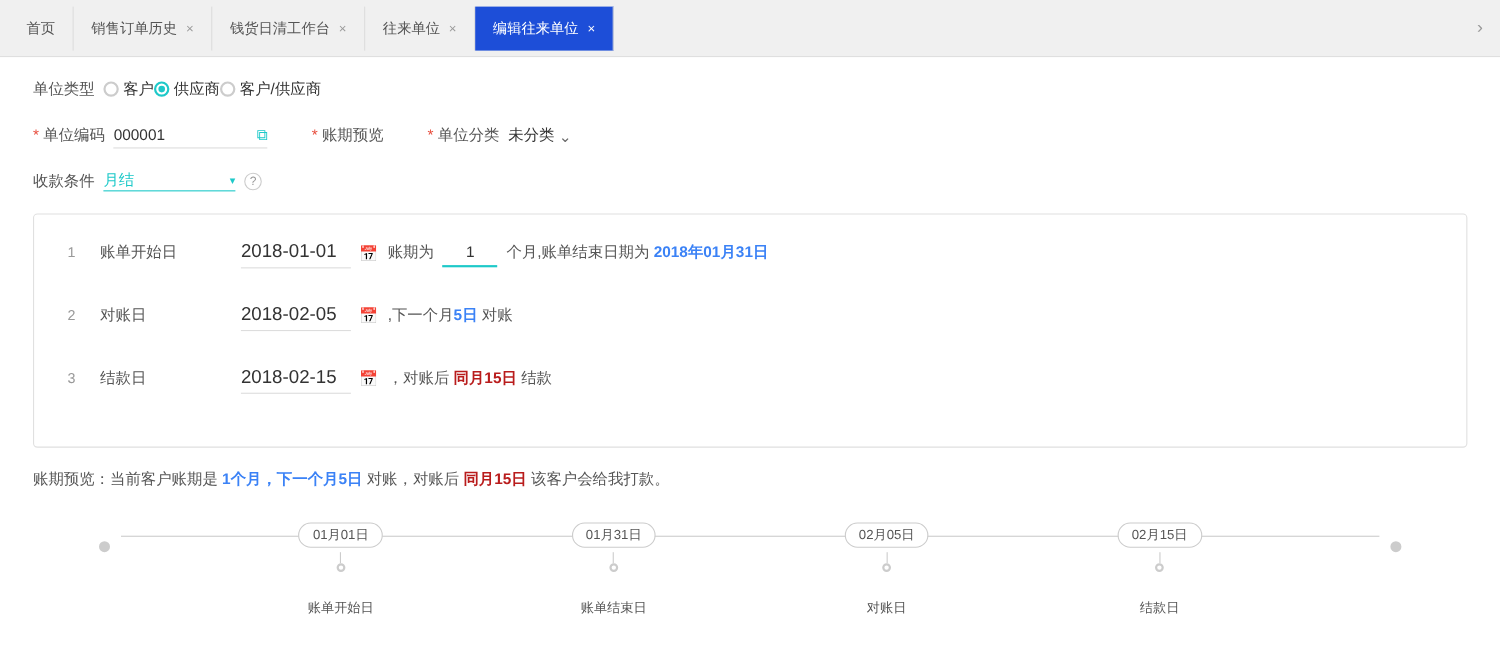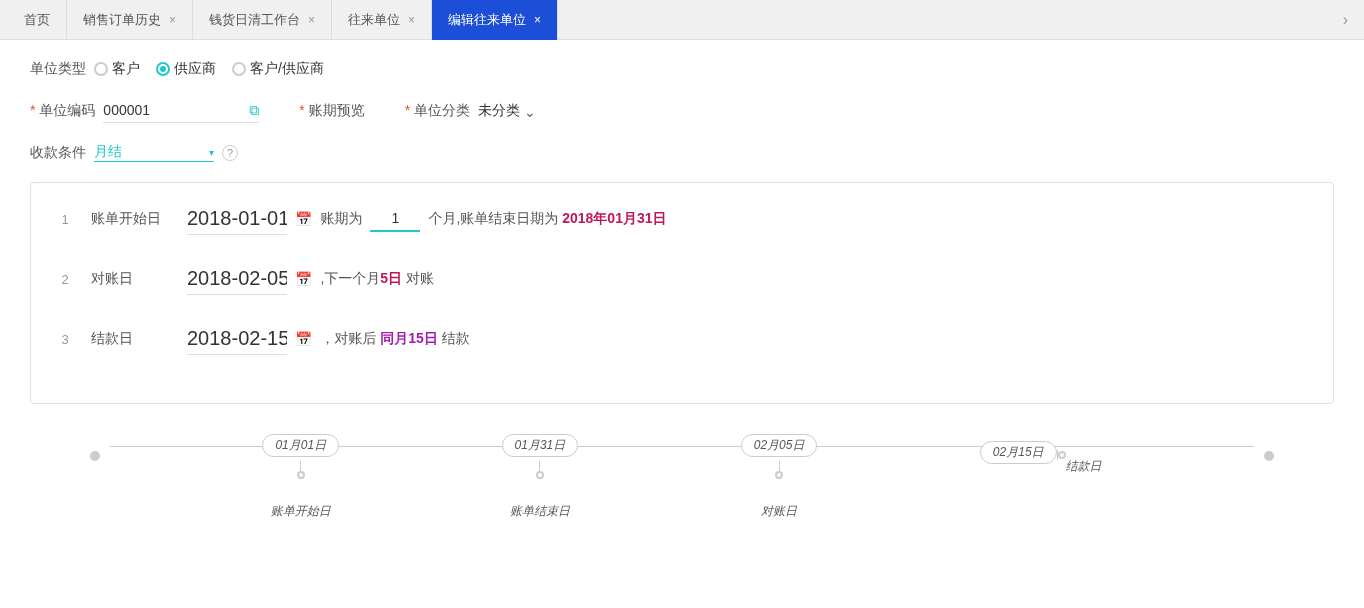--- a/index.html
+++ b/index.html
@@ -4,21 +4,21 @@
   <style>
     * { box-sizing: border-box; margin: 0; padding: 0; }
     body { font-family: 'Microsoft YaHei', Arial, sans-serif; font-size: 14px; color: #333; background: #f5f5f5; }
 
     
     .tab-bar {
       display: flex;
       align-items: center;
       background: #f0f0f0;
       border-bottom: 1px solid #ddd;
-      height: 40px;
+      height: 52px;
       padding: 0 8px;
     }
     .tab {
       display: flex;
       align-items: center;
       padding: 0 16px;
       height: 40px;
       cursor: pointer;
       font-size: 13px;
       color: #555;
@@ -69,21 +69,20 @@
     }
     .required::before {
       content: '* ';
       color: #e74c3c;
     }
 
     
     .radio-group {
       display: flex;
       align-items: center;
-      gap: 16px;
     }
     .radio-item {
       display: flex;
       align-items: center;
       gap: 4px;
       cursor: pointer;
     }
     .radio-circle {
       width: 14px;
       height: 14px;
@@ -114,21 +113,21 @@
       color: #333;
       background: transparent;
       width: 150px;
     }
     .text-input.wide { width: 220px; }
 
     .input-wrapper {
       display: flex;
       align-items: center;
       border-bottom: 1px solid #ddd;
-      gap: 16px;
+      gap: 0;
     }
     .input-wrapper input {
       border: none;
       outline: none;
       padding: 4px 0;
       font-size: 14px;
       color: #333;
       background: transparent;
       width: 130px;
     }
@@ -216,36 +215,37 @@
     .step-input-group {
       display: flex;
       align-items: center;
       gap: 8px;
     }
     .date-input {
       border: none;
       border-bottom: 1px solid #ddd;
       outline: none;
       padding: 4px 0;
-      font-size: 20px;
+      font-size: 17px;
       color: #333;
       background: transparent;
       width: 100px;
+      margin-left: 32px;
     }
     .cal-icon {
       color: #1ec9c9;
       font-size: 14px;
       cursor: pointer;
     }
     .step-desc {
       color: #555;
       font-size: 14px;
     }
-    .orange-text { color: #be185d; font-weight: bold; }
-    .teal-text { color: #a21caf; font-weight: bold; }
+    .orange-text { color: #3b82f6; font-weight: bold; }
+    .teal-text { color: #b91c1c; font-weight: bold; }
 
     .month-input {
       border: none;
       border-bottom: 2px solid #1ec9c9;
       outline: none;
       padding: 4px 0;
       font-size: 14px;
       color: #333;
       background: transparent;
       width: 50px;
@@ -381,22 +381,25 @@
       <div class="step-num">3</div>
       <div class="step-label">结款日</div>
       <div class="step-input-group">
         <input type="text" class="date-input" value="2018-02-15" style="">
         <span class="cal-icon">📅</span>
         <span class="step-desc">，对账后 <span class="teal-text">同月15日</span> 结款</span>
       </div>
     </div>
   </div>
 
-
-  <div style="position:relative; padding: 10px 60px 0; font-style: italic;">
+  <div class="preview-text">
+    <span>账期预览：当前客户账期是 </span><span class="orange-text">1个月，</span><span class="orange-text">下一个月5日</span><span> 对账，对账后 </span><span class="teal-text">同月15日</span><span> 该客户会给我打款。</span>
+  </div>
+
+  <div style="position:relative; padding: 10px 60px 0;">
 
     <div style="position:absolute; top:22px; left:80px; right:80px; height:1px; background:#ccc; z-index:0;"></div>
 
     <div style="display:flex; align-items:flex-start; justify-content:space-between; position:relative; z-index:1;">
 
       <div style="display:flex; flex-direction:column; align-items:center; margin-top:17px;">
         <div style="width:10px;height:10px;border-radius:50%;background:#ccc;"></div>
       </div>
 
       <div style="display:flex;flex-direction:column;align-items:center;">
@@ -413,21 +416,21 @@
         <div class="timeline-sublabel">账单结束日</div>
       </div>
 
       <div style="display:flex;flex-direction:column;align-items:center;">
         <div class="timeline-pill">02月05日</div>
         <div style="width:1px;height:10px;background:#ccc;"></div>
         <div style="width:8px;height:8px;border-radius:50%;border:2px solid #ccc;background:#fff;"></div>
         <div class="timeline-sublabel">对账日</div>
       </div>
 
-      <div style="display:flex;flex-direction:row;align-items:center;">
+      <div style="display:flex;flex-direction:column;align-items:center;">
         <div class="timeline-pill">02月15日</div>
         <div style="width:1px;height:10px;background:#ccc;"></div>
         <div style="width:8px;height:8px;border-radius:50%;border:2px solid #ccc;background:#fff;"></div>
         <div class="timeline-sublabel">结款日</div>
       </div>
 
       <div style="display:flex; flex-direction:column; align-items:center; margin-top:17px;">
         <div style="width:10px;height:10px;border-radius:50%;background:#ccc;"></div>
       </div>
 

